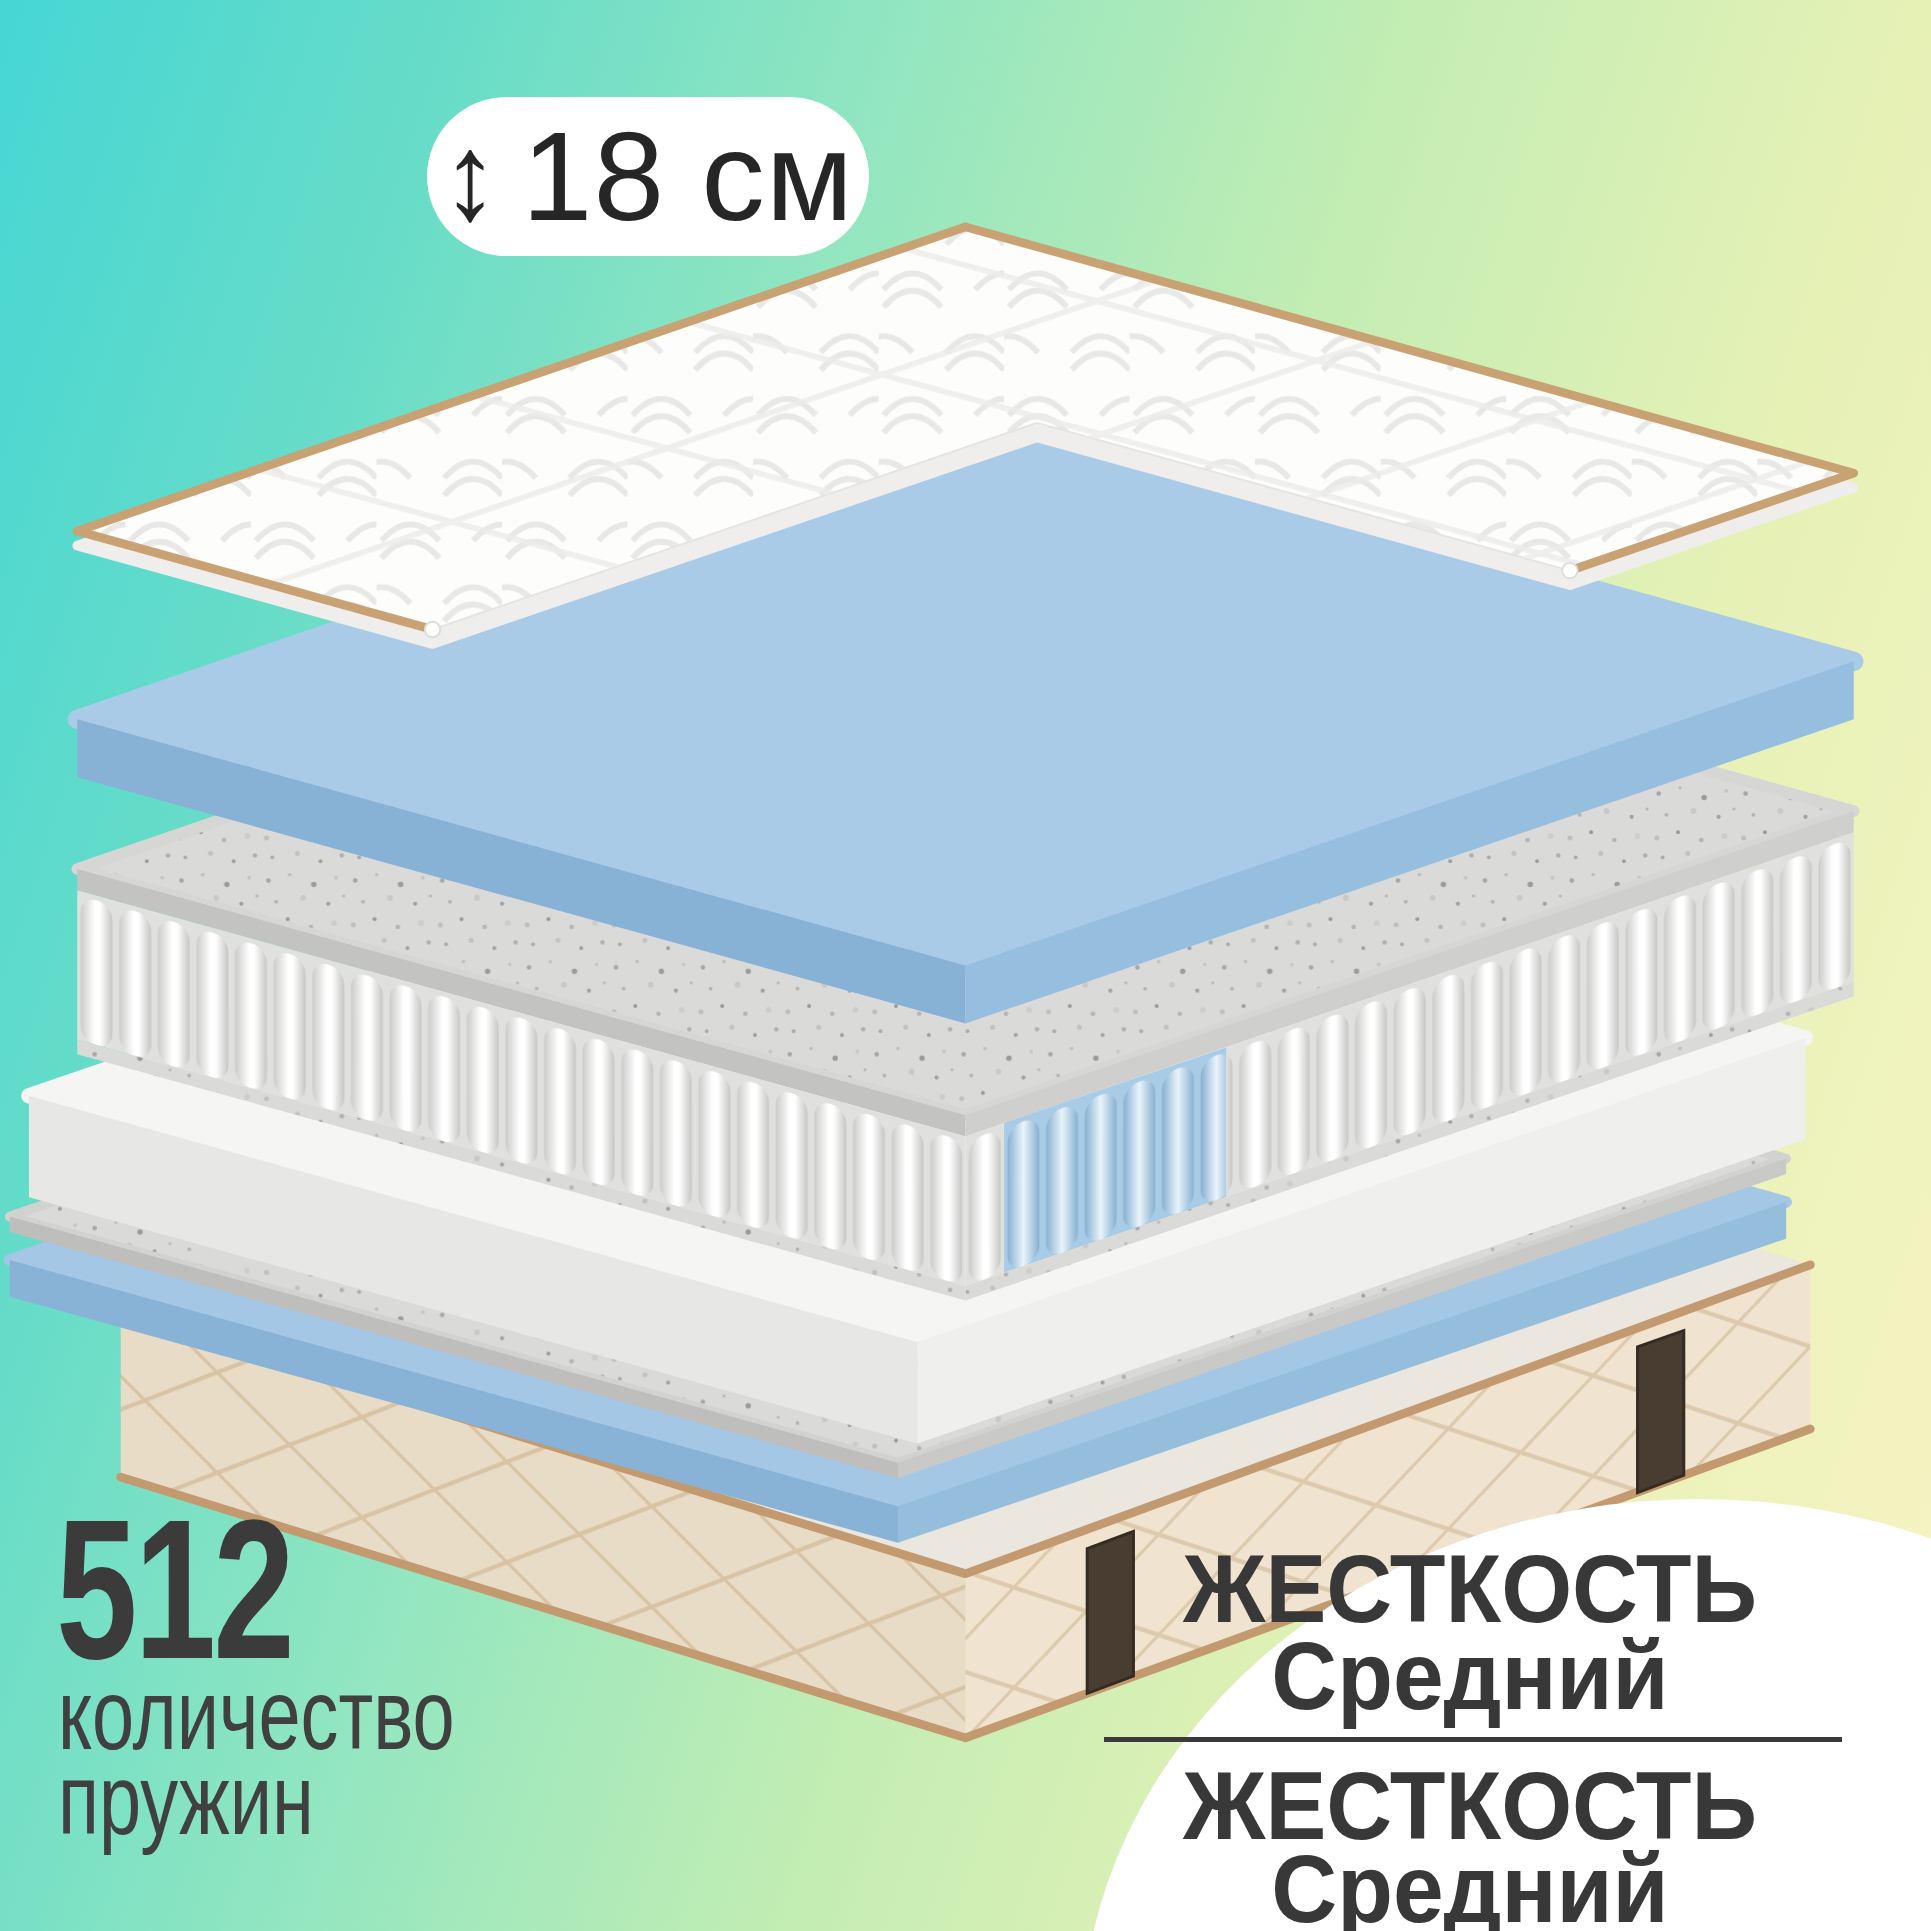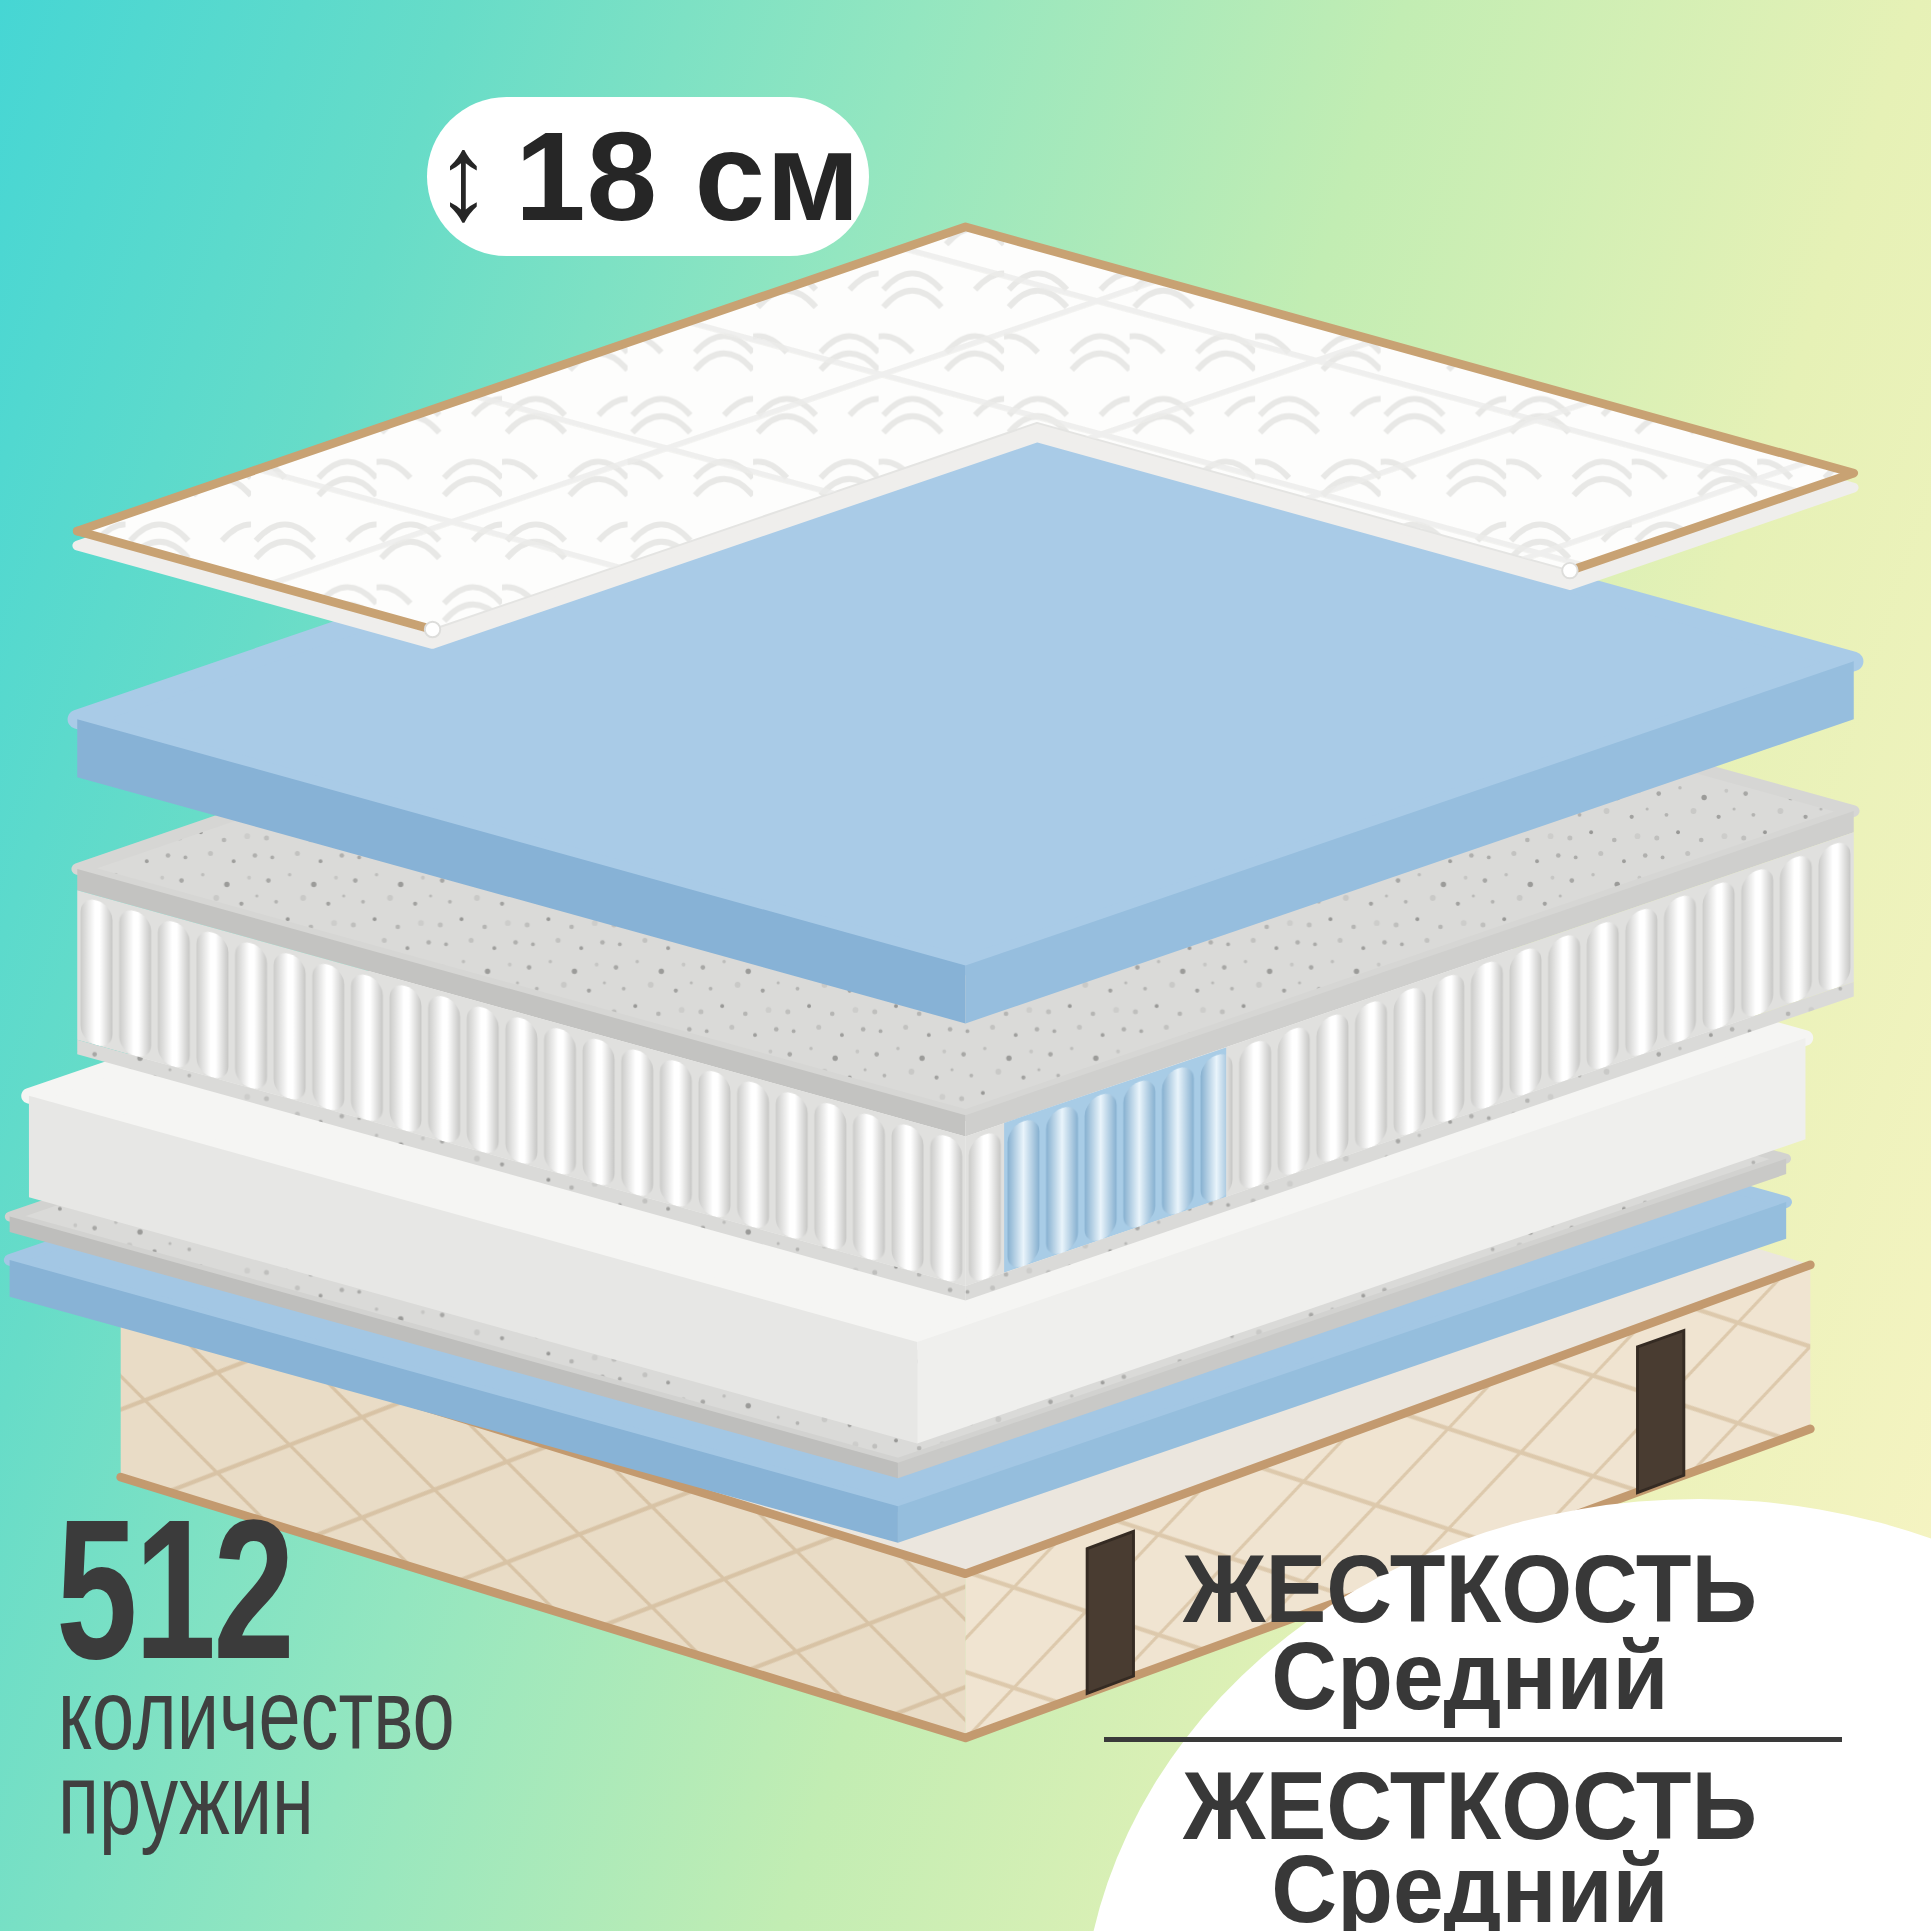--- a/index.html
+++ b/index.html
@@ -9,21 +9,21 @@
     background:linear-gradient(108deg,#46d6d4 0%,#67dcc8 18%,#93e6c0 36%,#c2edb3 55%,#e6f1b6 75%,#f8f4c4 100%);
   }
   .mattress-svg{position:absolute;left:0;top:0;}
   
   .badge{
     position:absolute;left:427px;top:97px;width:442px;height:159px;
     background:#ffffff;border-radius:80px;
     display:flex;align-items:center;justify-content:center;gap:23px;color:#262626;
   }
   .badge .arrow{font-size:114px;font-weight:600;line-height:1;transform:scaleY(1.08);}
-  .badge .label{font-size:127px;font-weight:700;line-height:1;letter-spacing:1px;white-space:nowrap;text-align:right;}
+  .badge .label{font-size:127px;font-weight:400;line-height:1;letter-spacing:1px;white-space:nowrap;text-align:right;}
   
   .count-value{
     position:absolute;left:56px;top:1491px;font-size:198px;font-weight:600;color:#3b3b3b;
     line-height:1;letter-spacing:-3.9px;transform:scaleX(.74);transform-origin:left top;white-space:nowrap;
   }
   .count-label{
     position:absolute;left:58px;top:1672px;font-size:101px;font-weight:500;color:#404040;
     line-height:85px;transform:scaleX(.75);transform-origin:left top;white-space:nowrap;
   }
   

